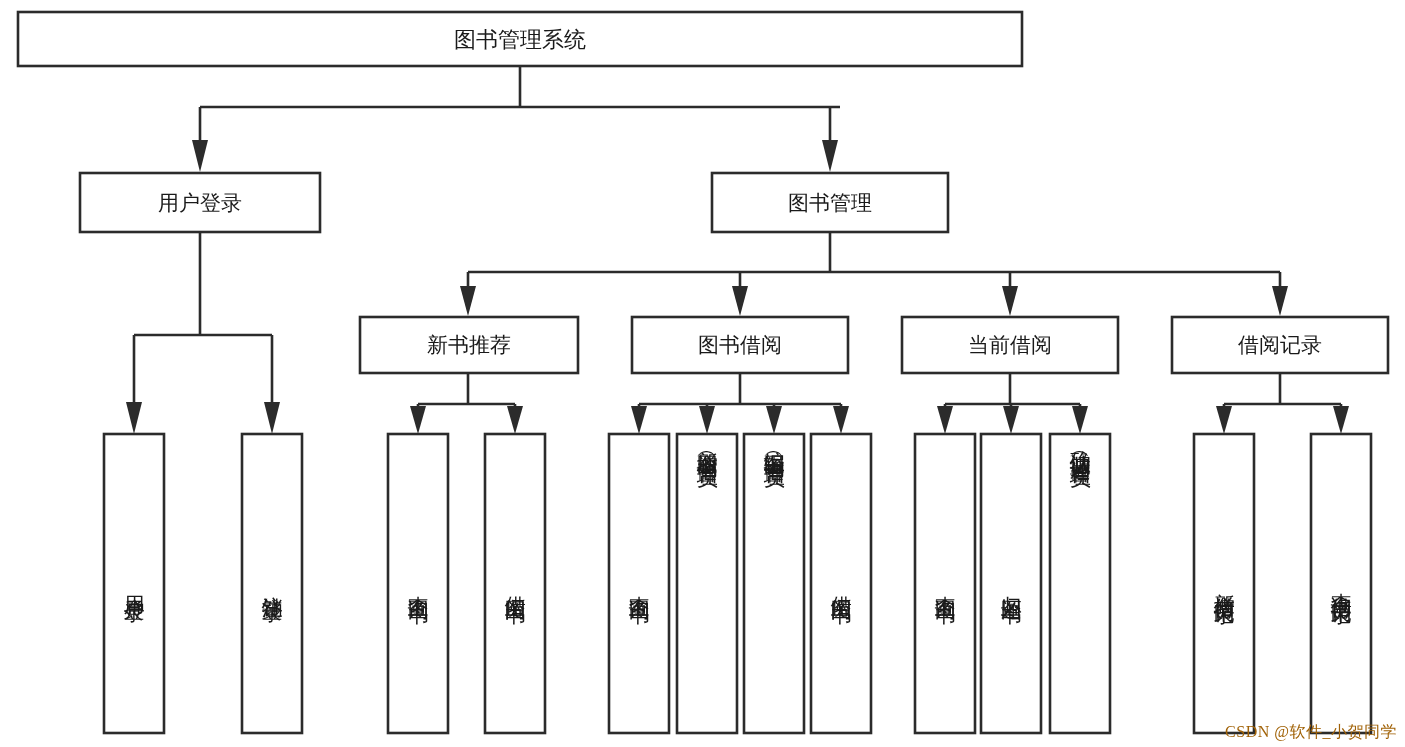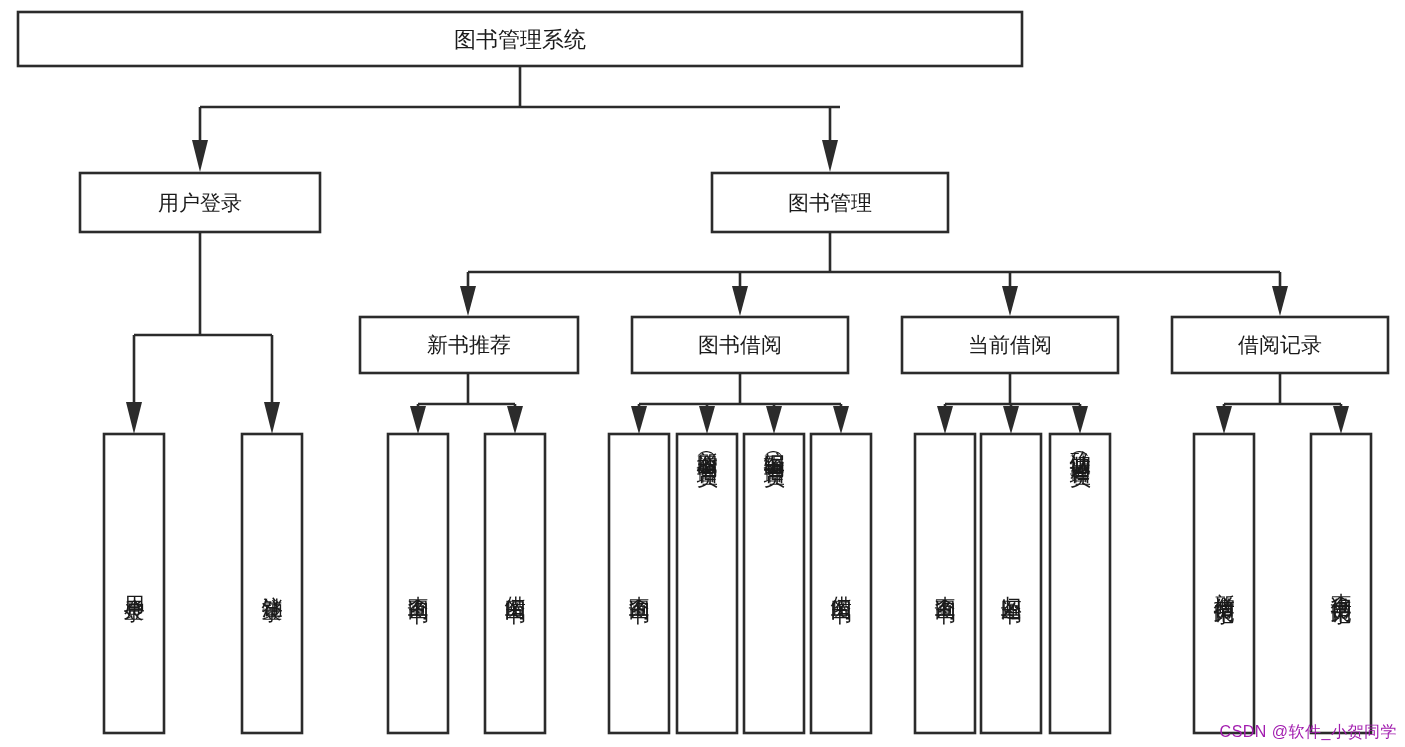--- a/index.html
+++ b/index.html
@@ -69,23 +69,23 @@
     line-height: 1.26;
     color: #1a1a1a;
     letter-spacing: 2.5px;
     white-space: nowrap;
     text-align: center;
   }
   .watermark {
     position: absolute;
     right: 8px;
     bottom: 4px;
-    font-family: Liberation Sans, sans-serif;
+    font-family: Liberation Serif, serif;
     font-size: 16px;
-    color: #a21caf;
+    color: #a16207;
     white-space: nowrap;
     letter-spacing: 0.5px;
   }
 </style>
 </head>
 <body>
 
 <div id="diagram-root">
 
   <svg class="flow" viewBox="0 0 1405 747" xmlns="http://www.w3.org/2000/svg">

